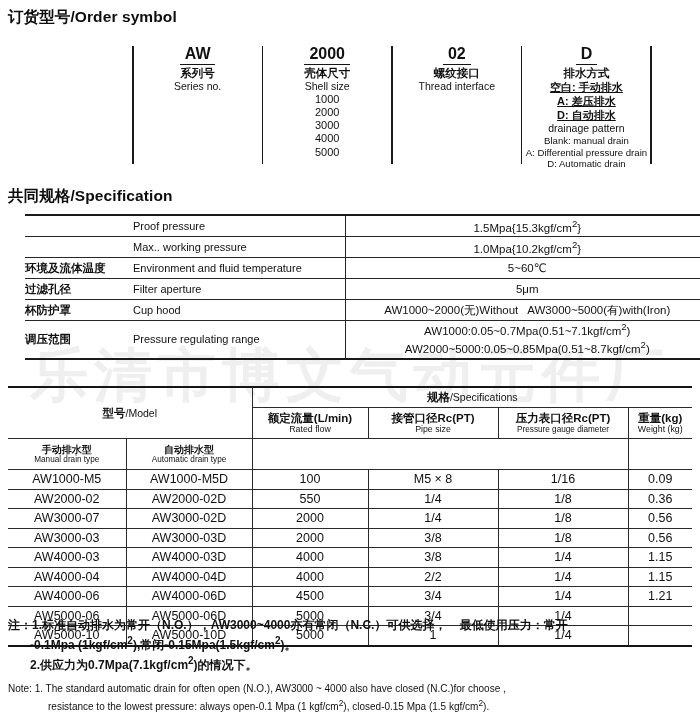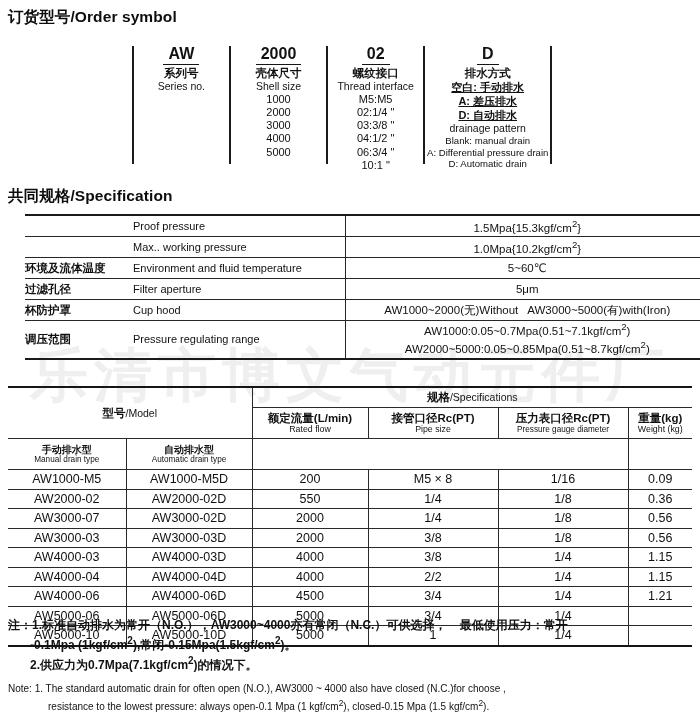--- a/index.html
+++ b/index.html
@@ -31,21 +31,21 @@
     white-space: nowrap;
   }
   #order-title { left: 8px;  top: 7px; }
   #spec-title  { left: 8px;  top: 186px; }
 
   
   #order-diagram {
     position: absolute;
     left: 132px;
     top: 46px;
-    width: 420px;
+    width: 520px;
     height: 118px;
     display: flex;
     align-items: flex-start;
   }
   .sym-rule {
     width: 1.6px;
     background: #1b1b1b;
     height: 118px;
     flex: 0 0 auto;
   }
@@ -287,28 +287,20 @@
         <div class="sym-item">5000</div>
       </div>
     </div>
 
     <div class="sym-rule"></div>
 
     <div class="sym-col">
       <div class="sym-code">02</div>
       <div class="sym-cn">螺纹接口</div>
       <div class="sym-en">Thread interface</div>
-      <div class="sym-list">
-        <div class="sym-item">M5:M5</div>
-        <div class="sym-item">02:1/4 "</div>
-        <div class="sym-item">03:3/8 "</div>
-        <div class="sym-item">04:1/2 "</div>
-        <div class="sym-item">06:3/4 "</div>
-        <div class="sym-item">10:1 "</div>
-      </div>
     </div>
 
     <div class="sym-rule"></div>
 
     <div class="sym-col">
       <div class="sym-code">D</div>
       <div class="sym-cn">排水方式</div>
       <div class="sym-cn-sm">空白: 手动排水</div>
       <div class="sym-cn-sm">A: 差压排水</div>
       <div class="sym-cn-sm">D: 自动排水</div>
@@ -413,21 +405,21 @@
         </td>
         <td style="border-top:none;border-bottom:none;border-left:none;border-right:none"></td>
         <td style="border-top:none;border-bottom:none;border-left:none;border-right:none"></td>
         <td style="border-top:none;border-bottom:none;border-left:none;border-right:none"></td>
         <td class="no-right" style="border-top:none;border-bottom:none"></td>
       </tr>
 
       <tr class="mrow">
         <td class="model-cell no-left">AW1000-M5</td>
         <td class="model-cell">AW1000-M5D</td>
-        <td>200</td>
+        <td>100</td>
         <td>M5 × 8</td>
         <td>1/16</td>
         <td class="no-right">0.09</td>
       </tr>
       <tr class="mrow">
         <td class="model-cell no-left">AW2000-02</td>
         <td class="model-cell">AW2000-02D</td>
         <td>550</td>
         <td>1/4</td>
         <td>1/8</td>

